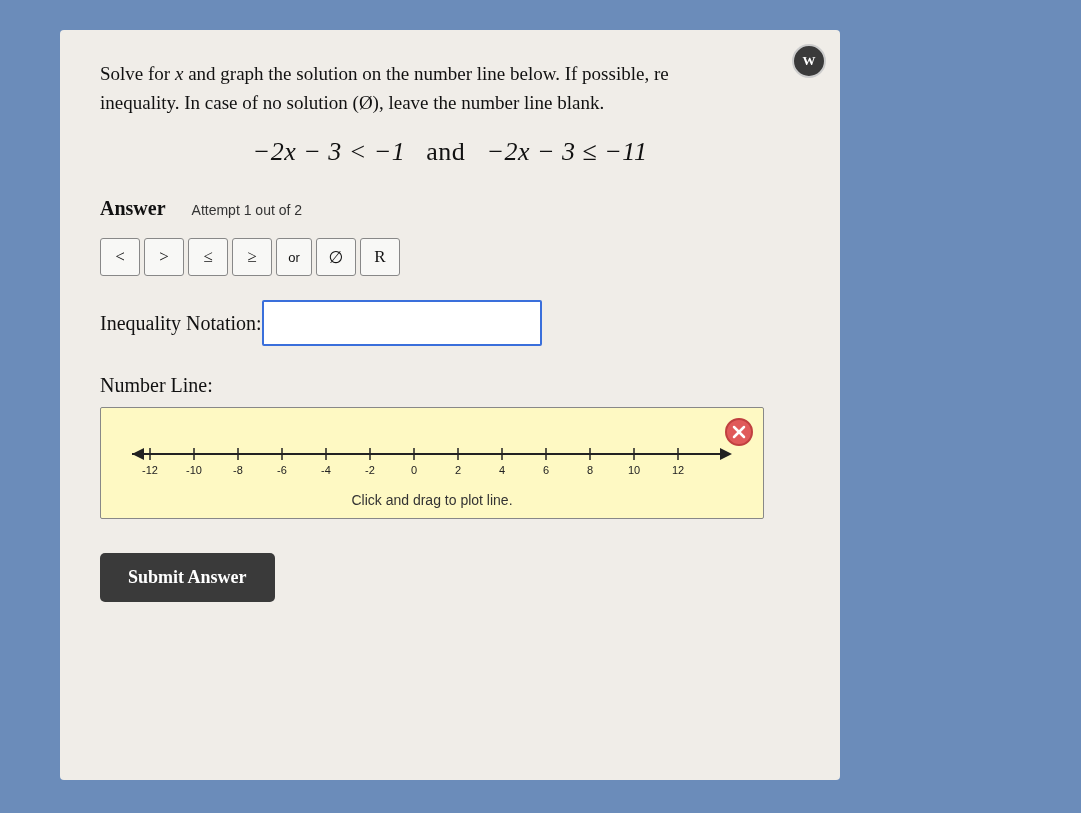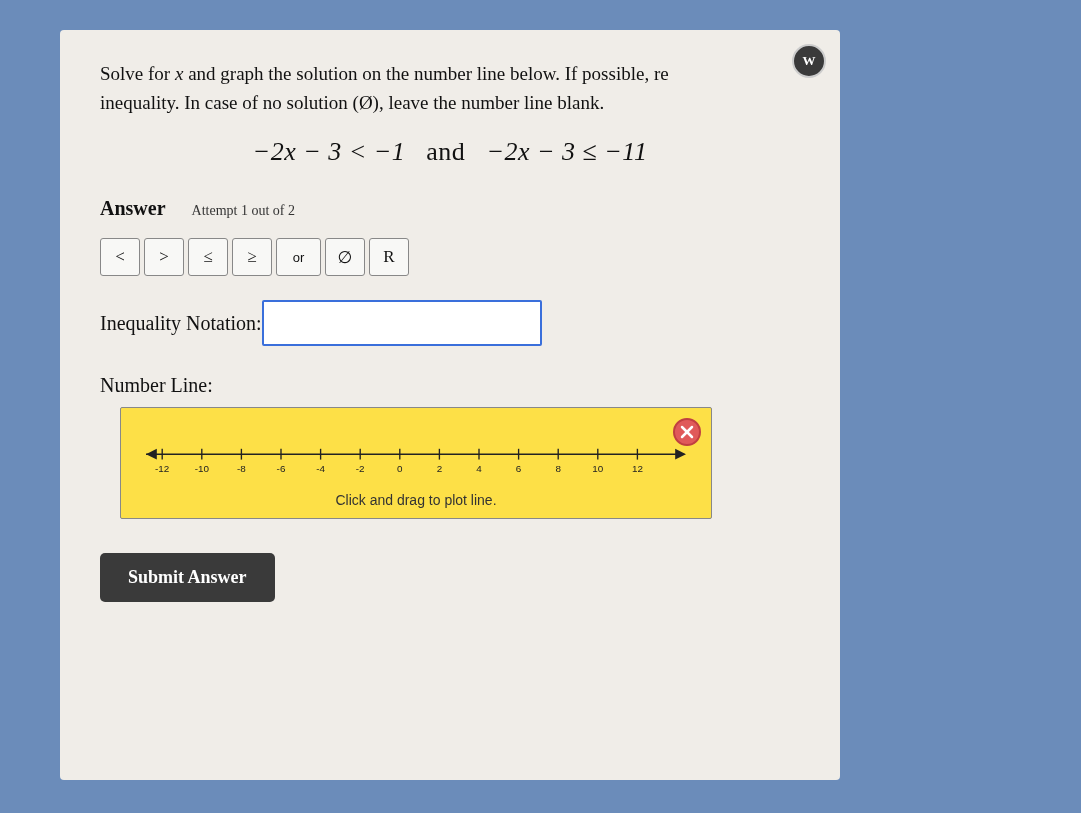--- a/index.html
+++ b/index.html
@@ -71,21 +71,21 @@
     .answer-label {
       font-size: 20px;
       font-weight: bold;
       color: #111;
       font-family: Georgia, serif;
     }
 
     .attempt-text {
       font-size: 14px;
       color: #333;
-      font-family: Liberation Serif, serif;
+      font-family: Liberation Sans, sans-serif;
     }
 
     .symbol-buttons {
       display: flex;
       gap: 4px;
       margin-bottom: 24px;
       align-items: center;
     }
 
     .sym-btn {
@@ -99,21 +99,21 @@
       display: flex;
       align-items: center;
       justify-content: center;
       font-family: Georgia, serif;
       color: #111;
     }
 
     .sym-btn.text-btn {
       font-size: 13px;
       font-family: Arial, sans-serif;
-      width: 45px;
+      width: 36px;
       text-align: center;
     }
 
     .inequality-notation-row {
       display: flex;
       align-items: center;
       margin-bottom: 28px;
     }
 
     .notation-label {
@@ -141,26 +141,25 @@
 
     .number-line-label {
       font-size: 20px;
       color: #111;
       font-family: Georgia, serif;
       margin-bottom: 10px;
     }
 
     .number-line-box {
       border: 1.5px solid #888;
-      background: #fde047;
+      background: #fef9c3;
       border-radius: 2px;
       padding: 18px 16px 10px 16px;
       position: relative;
-      width: 592px;
-      margin-left: 20px;
+      width: 664px;
     }
 
     .clear-icon {
       position: absolute;
       top: 10px;
       right: 10px;
       width: 28px;
       height: 28px;
       border-radius: 50%;
       background: #e05a5a;

